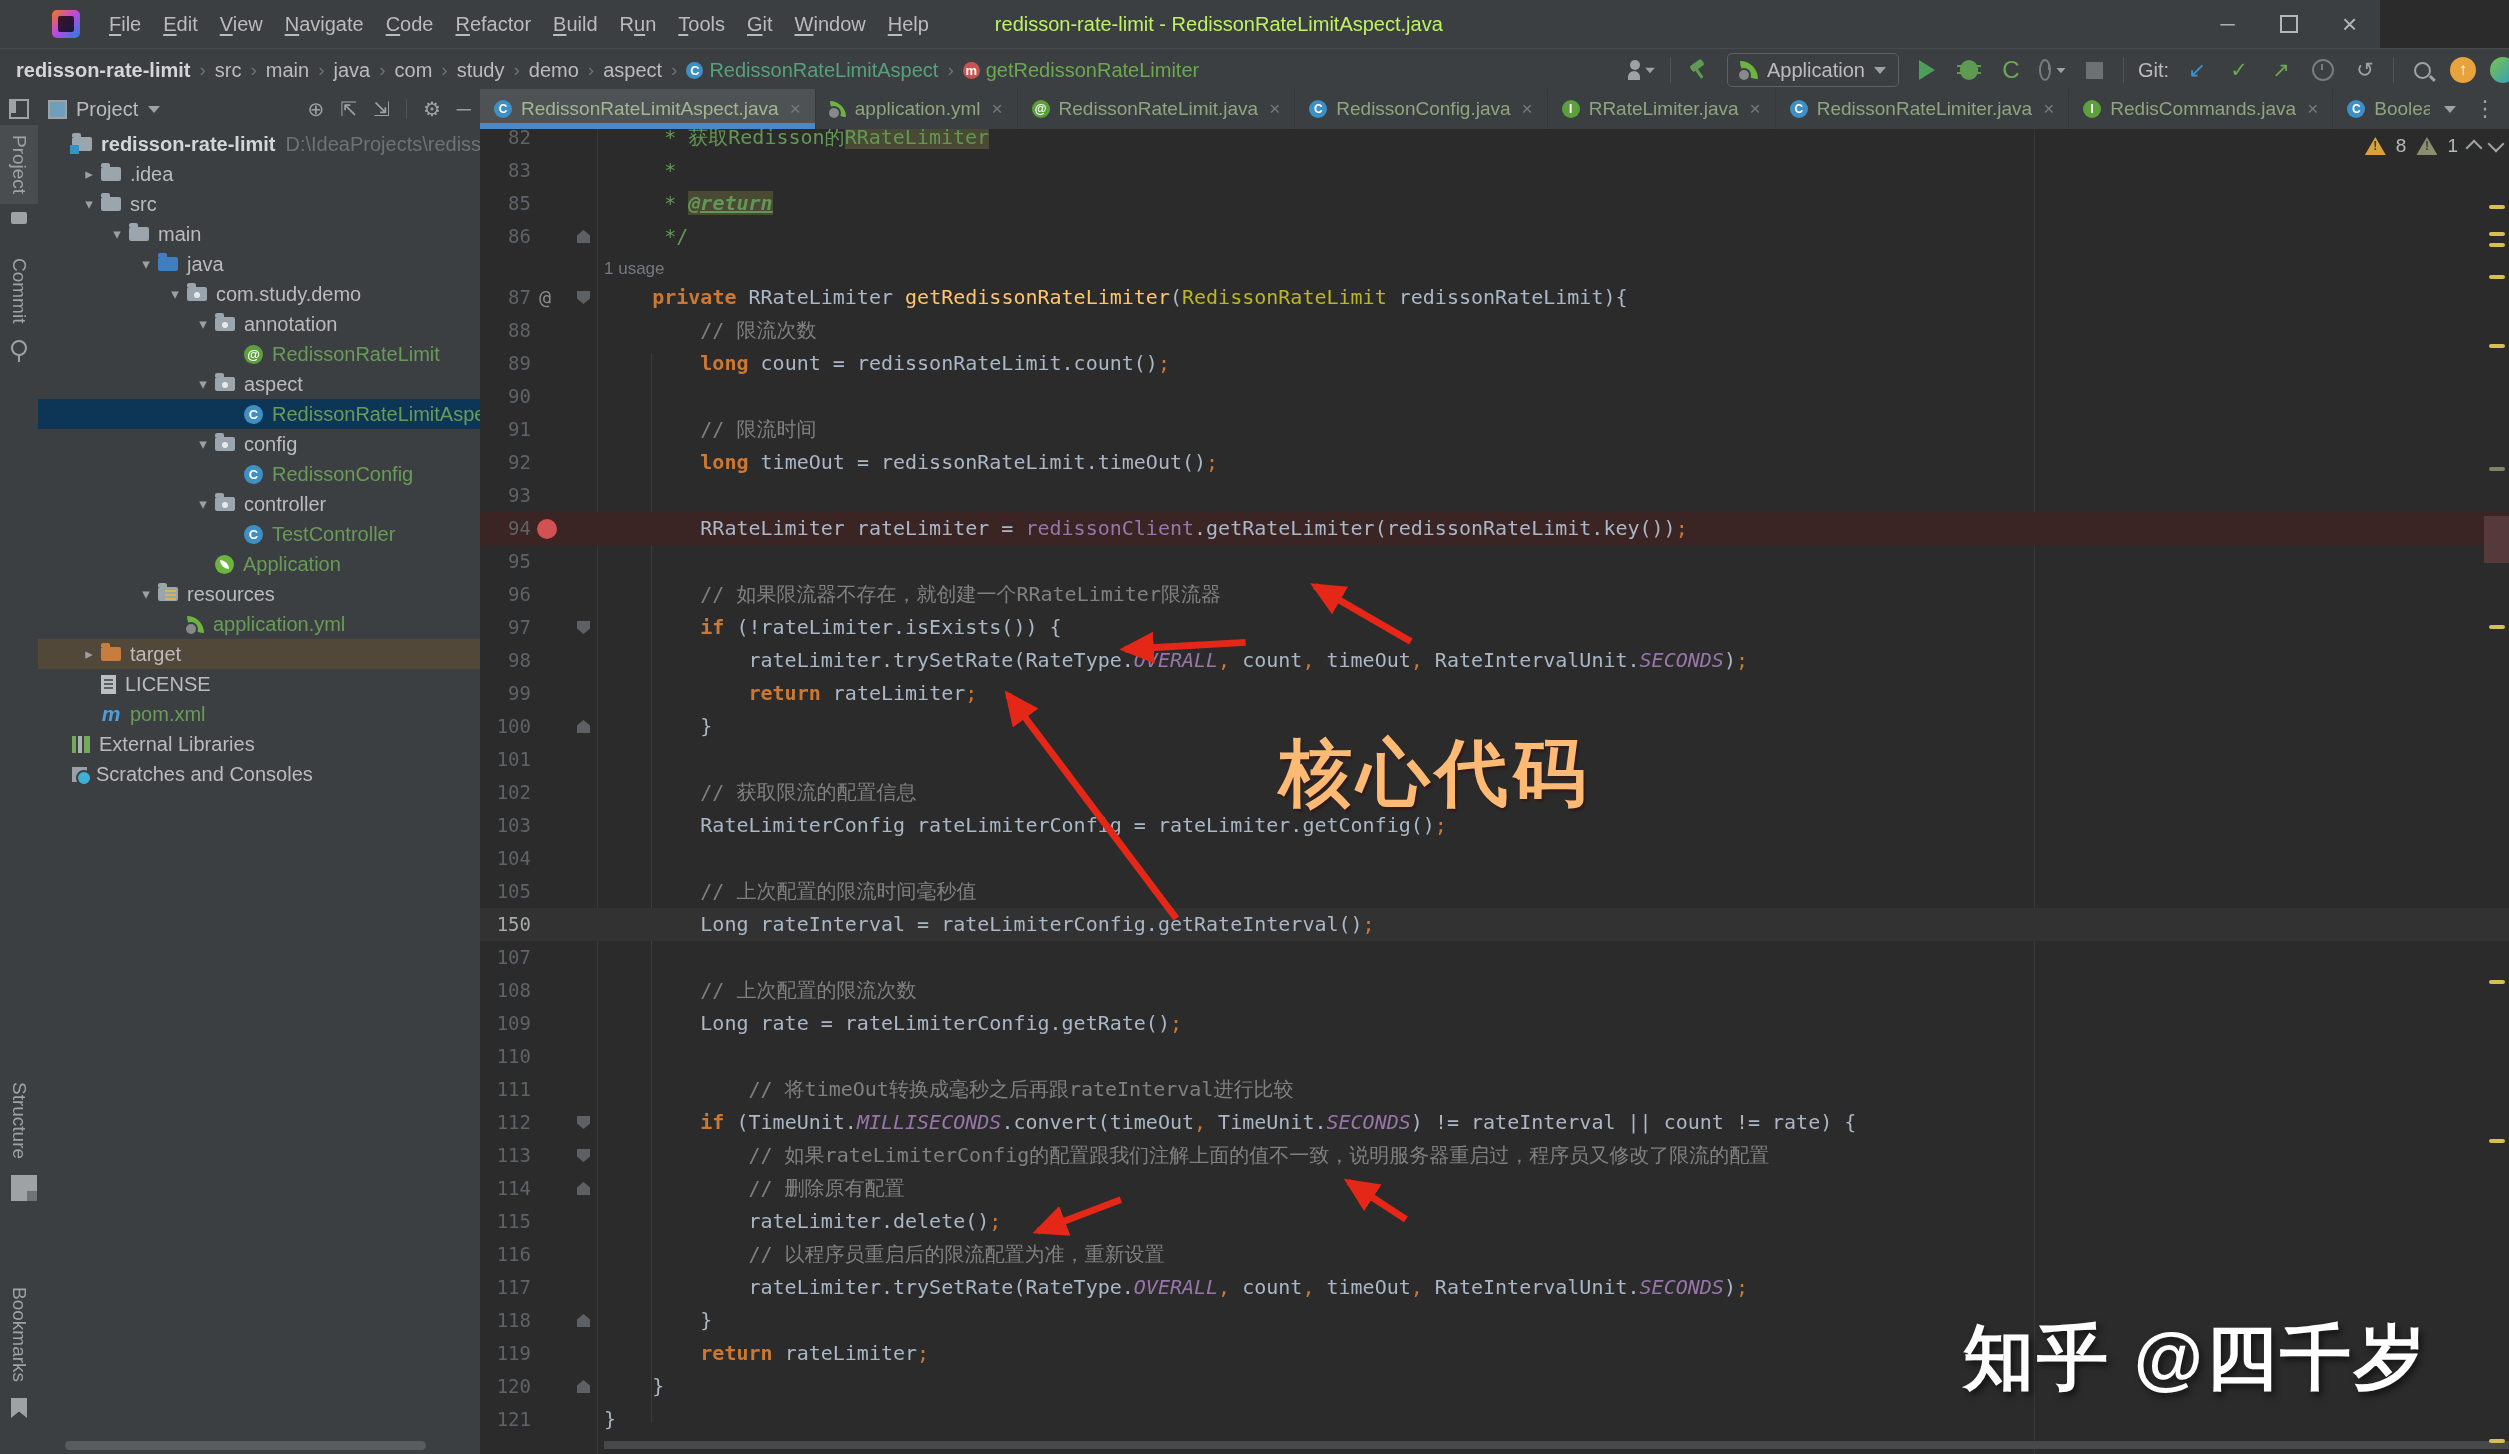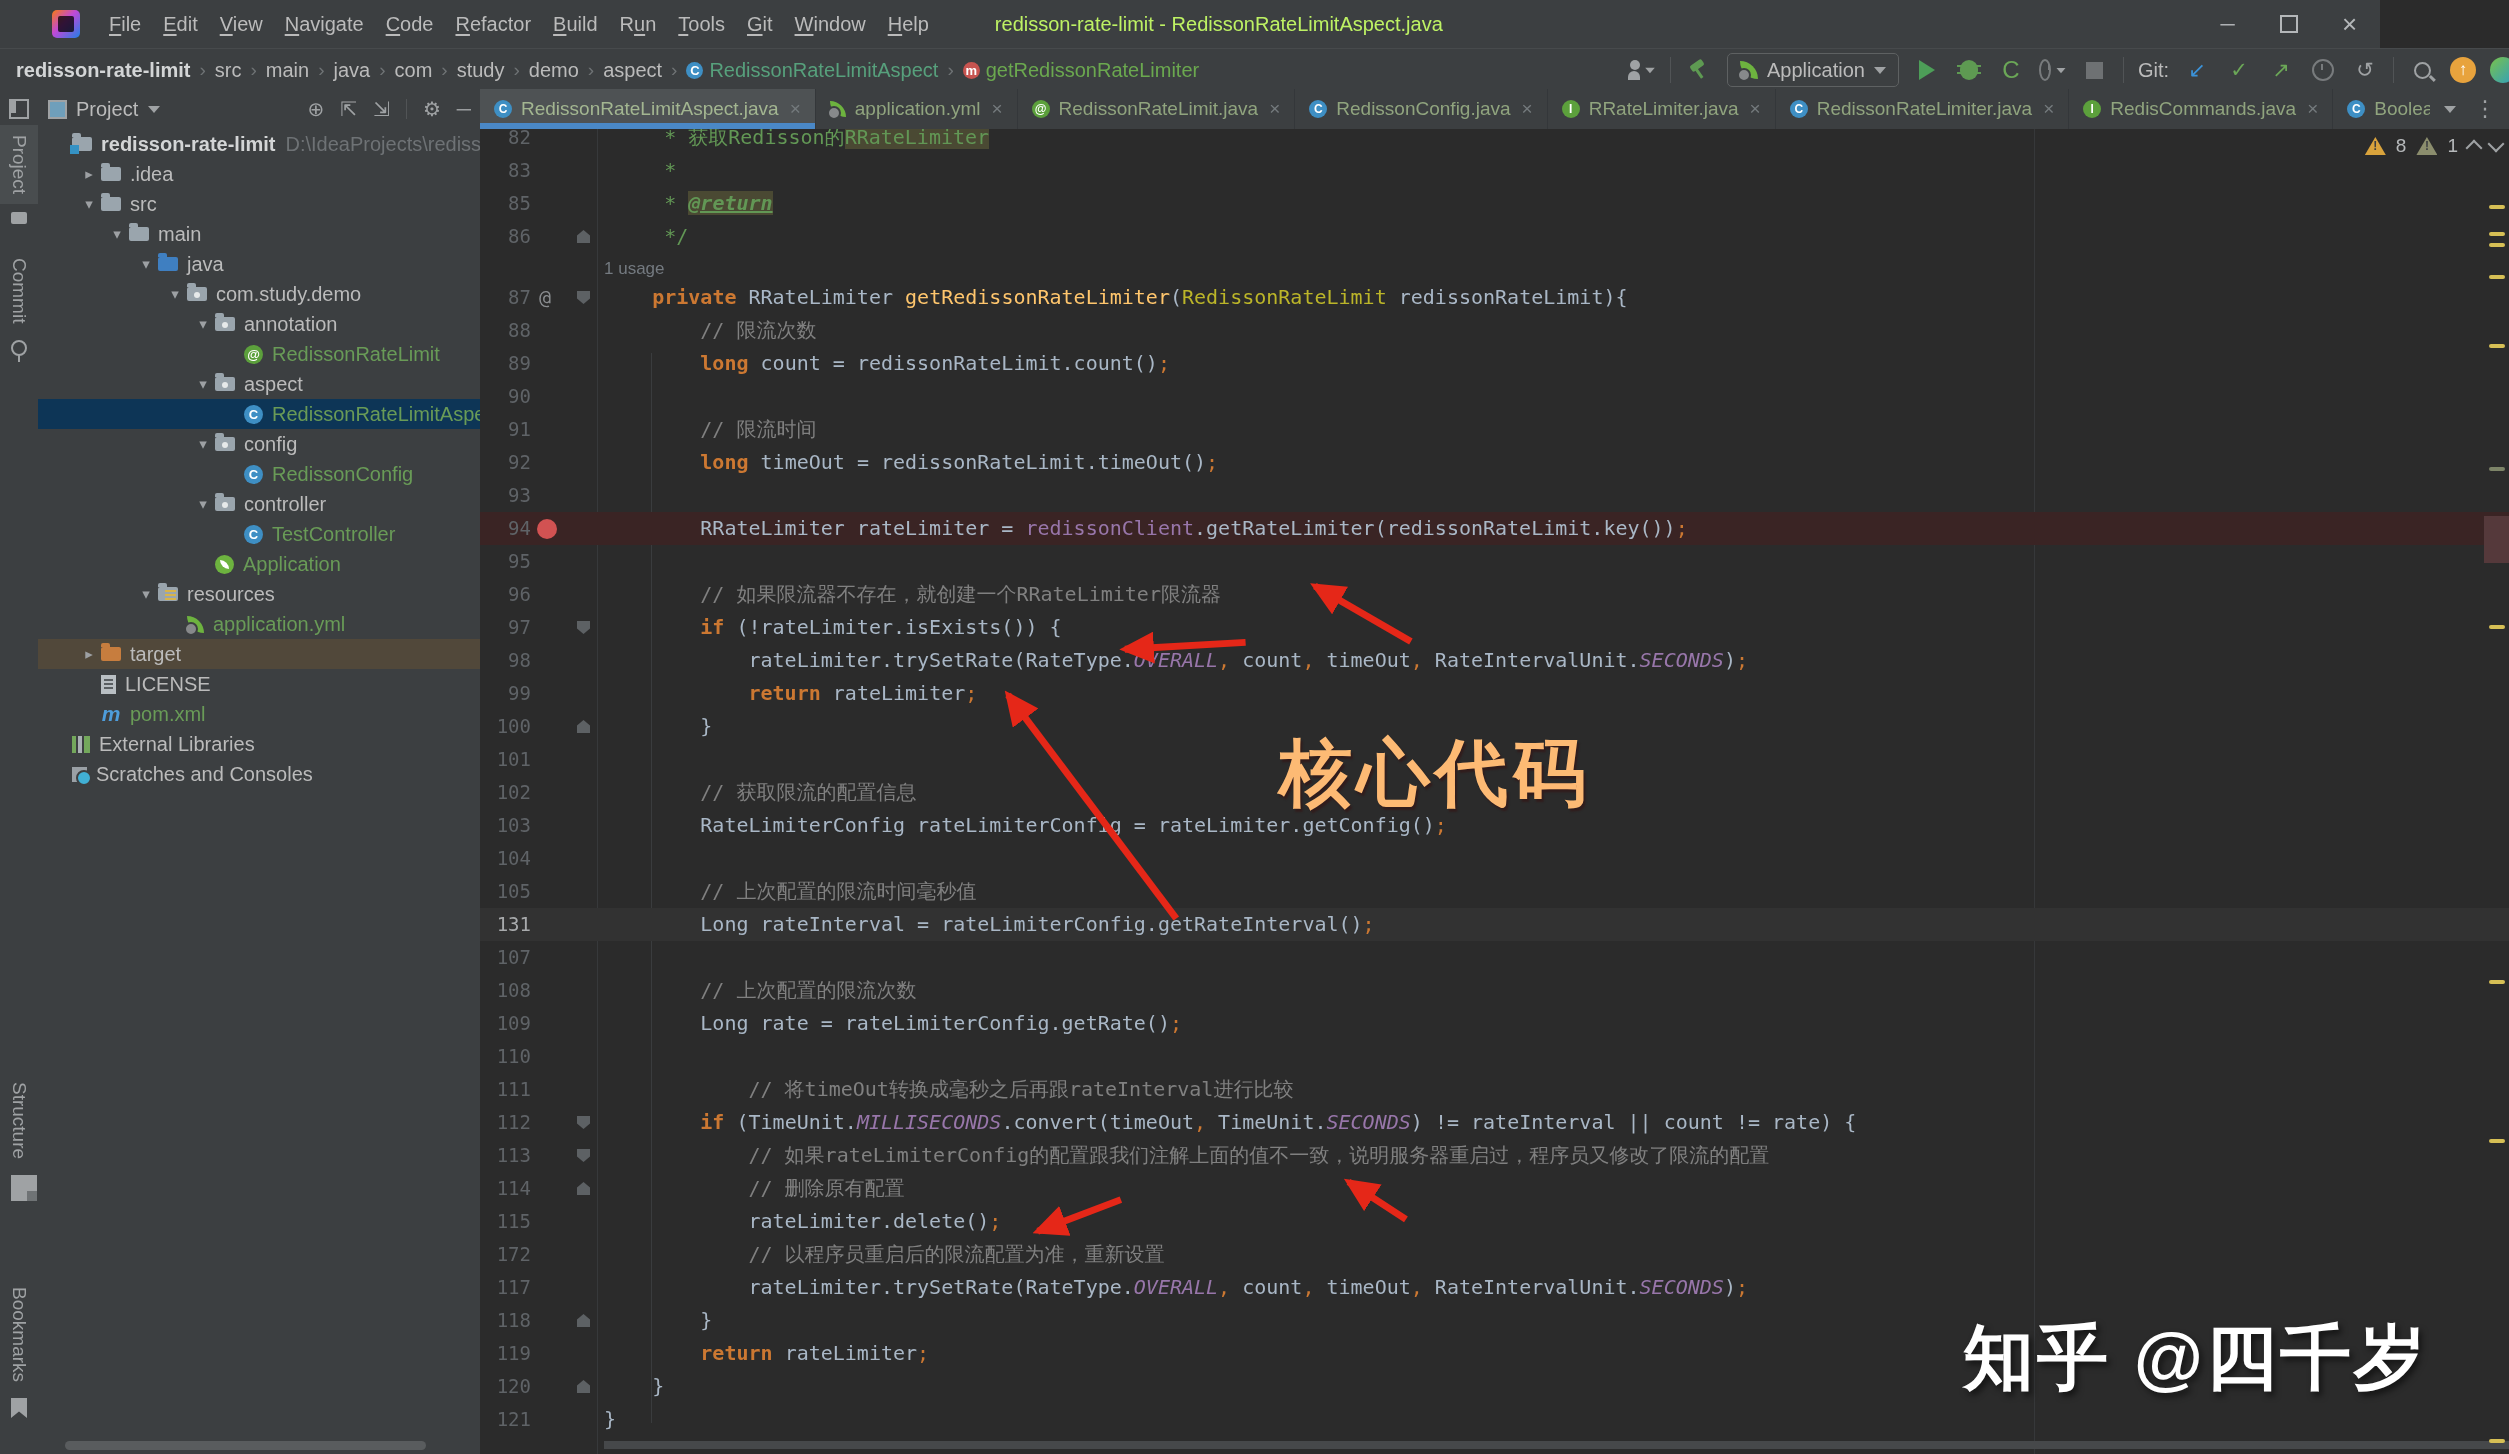--- a/index.html
+++ b/index.html
@@ -428,31 +428,31 @@
         <div class="line"><span class="lnum">96</span><span class="code"><span class="tk-c">        // 如果限流器不存在，就创建一个RRateLimiter限流器</span></span></div>
         <div class="line"><span class="lnum">97</span><span class="mk mk-fold dn"></span><span class="code"><span class="tk-d">        </span><span class="tk-k">if</span><span class="tk-d"> (!rateLimiter.isExists()) {</span></span></div>
         <div class="line"><span class="lnum">98</span><span class="code"><span class="tk-d">            rateLimiter.trySetRate(RateType.</span><span class="tk-s">OVERALL</span><span class="tk-p">,</span><span class="tk-d"> count</span><span class="tk-p">,</span><span class="tk-d"> timeOut</span><span class="tk-p">,</span><span class="tk-d"> RateIntervalUnit.</span><span class="tk-s">SECONDS</span><span class="tk-d">)</span><span class="tk-p">;</span></span></div>
         <div class="line"><span class="lnum">99</span><span class="code"><span class="tk-d">            </span><span class="tk-k">return </span><span class="tk-d">rateLimiter</span><span class="tk-p">;</span></span></div>
         <div class="line"><span class="lnum">100</span><span class="mk mk-fold up"></span><span class="code"><span class="tk-d">        }</span></span></div>
         <div class="line"><span class="lnum">101</span><span class="code"></span></div>
         <div class="line"><span class="lnum">102</span><span class="code"><span class="tk-c">        // 获取限流的配置信息</span></span></div>
         <div class="line"><span class="lnum">103</span><span class="code"><span class="tk-d">        RateLimiterConfig rateLimiterConfig = rateLimiter.getConfig()</span><span class="tk-p">;</span></span></div>
         <div class="line"><span class="lnum">104</span><span class="code"></span></div>
         <div class="line"><span class="lnum">105</span><span class="code"><span class="tk-c">        // 上次配置的限流时间毫秒值</span></span></div>
-        <div class="line caret-line"><span class="lnum">131</span><span class="code"><span class="tk-d">        Long rateInterval = rateLimiterConfig.getRateInterval()</span><span class="tk-p">;</span></span></div>
+        <div class="line caret-line"><span class="lnum">150</span><span class="code"><span class="tk-d">        Long rateInterval = rateLimiterConfig.getRateInterval()</span><span class="tk-p">;</span></span></div>
         <div class="line"><span class="lnum">107</span><span class="code"></span></div>
         <div class="line"><span class="lnum">108</span><span class="code"><span class="tk-c">        // 上次配置的限流次数</span></span></div>
         <div class="line"><span class="lnum">109</span><span class="code"><span class="tk-d">        Long rate = rateLimiterConfig.getRate()</span><span class="tk-p">;</span></span></div>
         <div class="line"><span class="lnum">110</span><span class="code"></span></div>
         <div class="line"><span class="lnum">111</span><span class="code"><span class="tk-c">            // 将timeOut转换成毫秒之后再跟rateInterval进行比较</span></span></div>
         <div class="line"><span class="lnum">112</span><span class="mk mk-fold dn"></span><span class="code"><span class="tk-d">        </span><span class="tk-k">if</span><span class="tk-d"> (TimeUnit.</span><span class="tk-s">MILLISECONDS</span><span class="tk-d">.convert(timeOut</span><span class="tk-p">,</span><span class="tk-d"> TimeUnit.</span><span class="tk-s">SECONDS</span><span class="tk-d">) != rateInterval || count != rate) {</span></span></div>
         <div class="line"><span class="lnum">113</span><span class="mk mk-fold dn"></span><span class="code"><span class="tk-c">            // 如果rateLimiterConfig的配置跟我们注解上面的值不一致，说明服务器重启过，程序员又修改了限流的配置</span></span></div>
         <div class="line"><span class="lnum">114</span><span class="mk mk-fold up"></span><span class="code"><span class="tk-c">            // 删除原有配置</span></span></div>
         <div class="line"><span class="lnum">115</span><span class="code"><span class="tk-d">            rateLimiter.delete()</span><span class="tk-p">;</span></span></div>
-        <div class="line"><span class="lnum">172</span><span class="code"><span class="tk-c">            // 以程序员重启后的限流配置为准，重新设置</span></span></div>
+        <div class="line"><span class="lnum">116</span><span class="code"><span class="tk-c">            // 以程序员重启后的限流配置为准，重新设置</span></span></div>
         <div class="line"><span class="lnum">117</span><span class="code"><span class="tk-d">            rateLimiter.trySetRate(RateType.</span><span class="tk-s">OVERALL</span><span class="tk-p">,</span><span class="tk-d"> count</span><span class="tk-p">,</span><span class="tk-d"> timeOut</span><span class="tk-p">,</span><span class="tk-d"> RateIntervalUnit.</span><span class="tk-s">SECONDS</span><span class="tk-d">)</span><span class="tk-p">;</span></span></div>
         <div class="line"><span class="lnum">118</span><span class="mk mk-fold up"></span><span class="code"><span class="tk-d">        }</span></span></div>
         <div class="line"><span class="lnum">119</span><span class="code"><span class="tk-d">        </span><span class="tk-k">return </span><span class="tk-d">rateLimiter</span><span class="tk-p">;</span></span></div>
         <div class="line"><span class="lnum">120</span><span class="mk mk-fold up"></span><span class="code"><span class="tk-d">    }</span></span></div>
         <div class="line"><span class="lnum">121</span><span class="code"><span class="tk-d">}</span></span></div>
       </div>
     <div id="ed-hscroll"></div>
   </div>
   <div id="tabbar">
       <div class="tab active">

